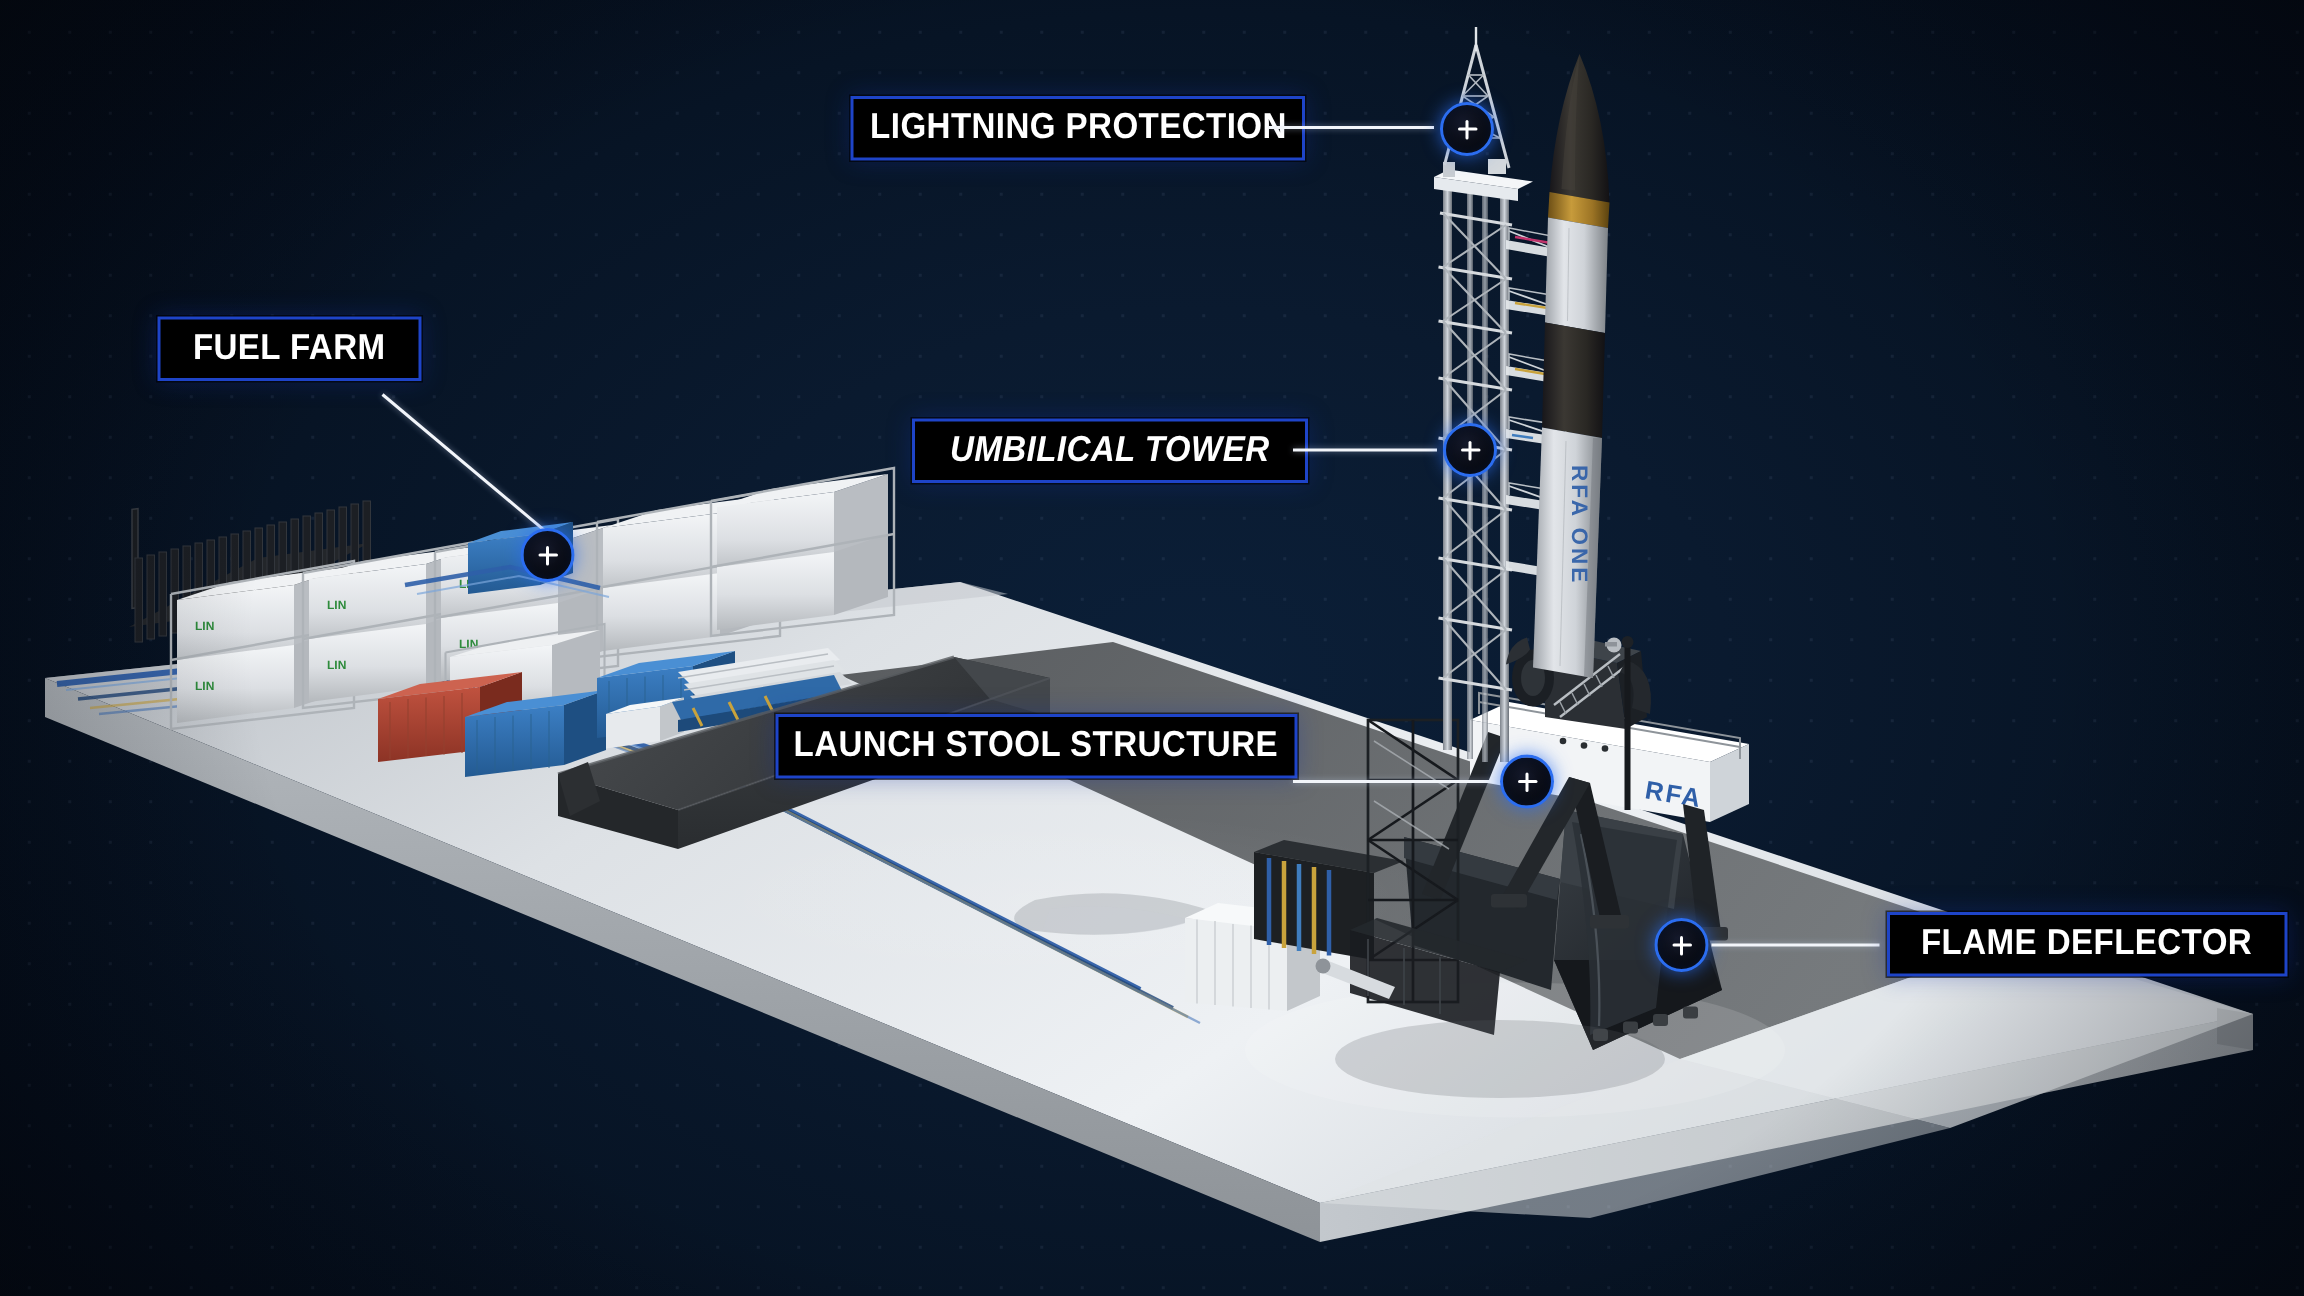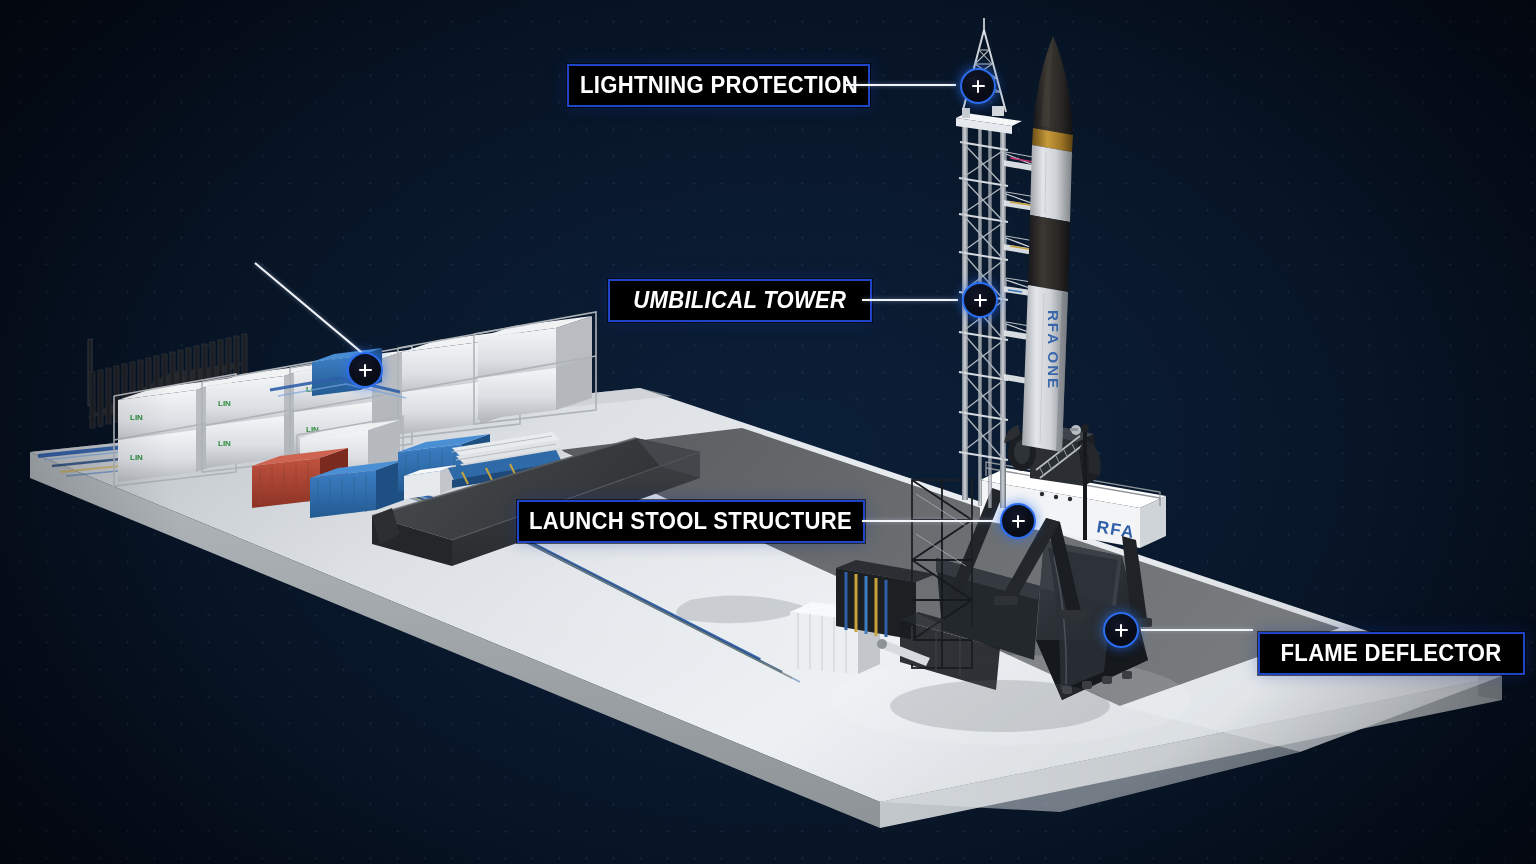--- a/index.html
+++ b/index.html
@@ -608,34 +608,37 @@
   </div>
 
   <div id="vign"></div>
 
   <div class="label" style="left:567px;top:64px;width:267px;">
     <span>LIGHTNING PROTECTION</span>
   </div>
   <div class="conn" style="left:846px;top:84px;width:110px;"></div>
   <div class="marker" style="left:960px;top:68px;"></div>
 
+  <div class="label" style="left:105px;top:211px;width:140px;">
+    <span>FUEL FARM</span>
+  </div>
   <div class="conn-d" style="left:255px;top:262px;width:148px;transform:rotate(40deg);"></div>
   <div class="marker" style="left:347px;top:352px;"></div>
 
   <div class="label" style="left:608px;top:279px;width:228px;font-style:italic;">
     <span>UMBILICAL TOWER</span>
   </div>
   <div class="conn" style="left:862px;top:299px;width:96px;"></div>
   <div class="marker" style="left:962px;top:282px;"></div>
 
-  <div class="label" style="left:517px;top:500px;width:312px;">
+  <div class="label" style="left:517px;top:476px;width:312px;">
     <span>LAUNCH STOOL STRUCTURE</span>
   </div>
   <div class="conn" style="left:862px;top:520px;width:135px;"></div>
   <div class="marker" style="left:1000px;top:503px;"></div>
 
   <div class="marker" style="left:1103px;top:612px;"></div>
   <div class="conn" style="left:1141px;top:629px;width:112px;"></div>
-  <div class="label" style="left:1258px;top:608px;width:231px;margin-top:24px;">
+  <div class="label" style="left:1258px;top:608px;width:231px;">
     <span>FLAME DEFLECTOR</span>
   </div>
 
 </div>
 
 </body></html>

